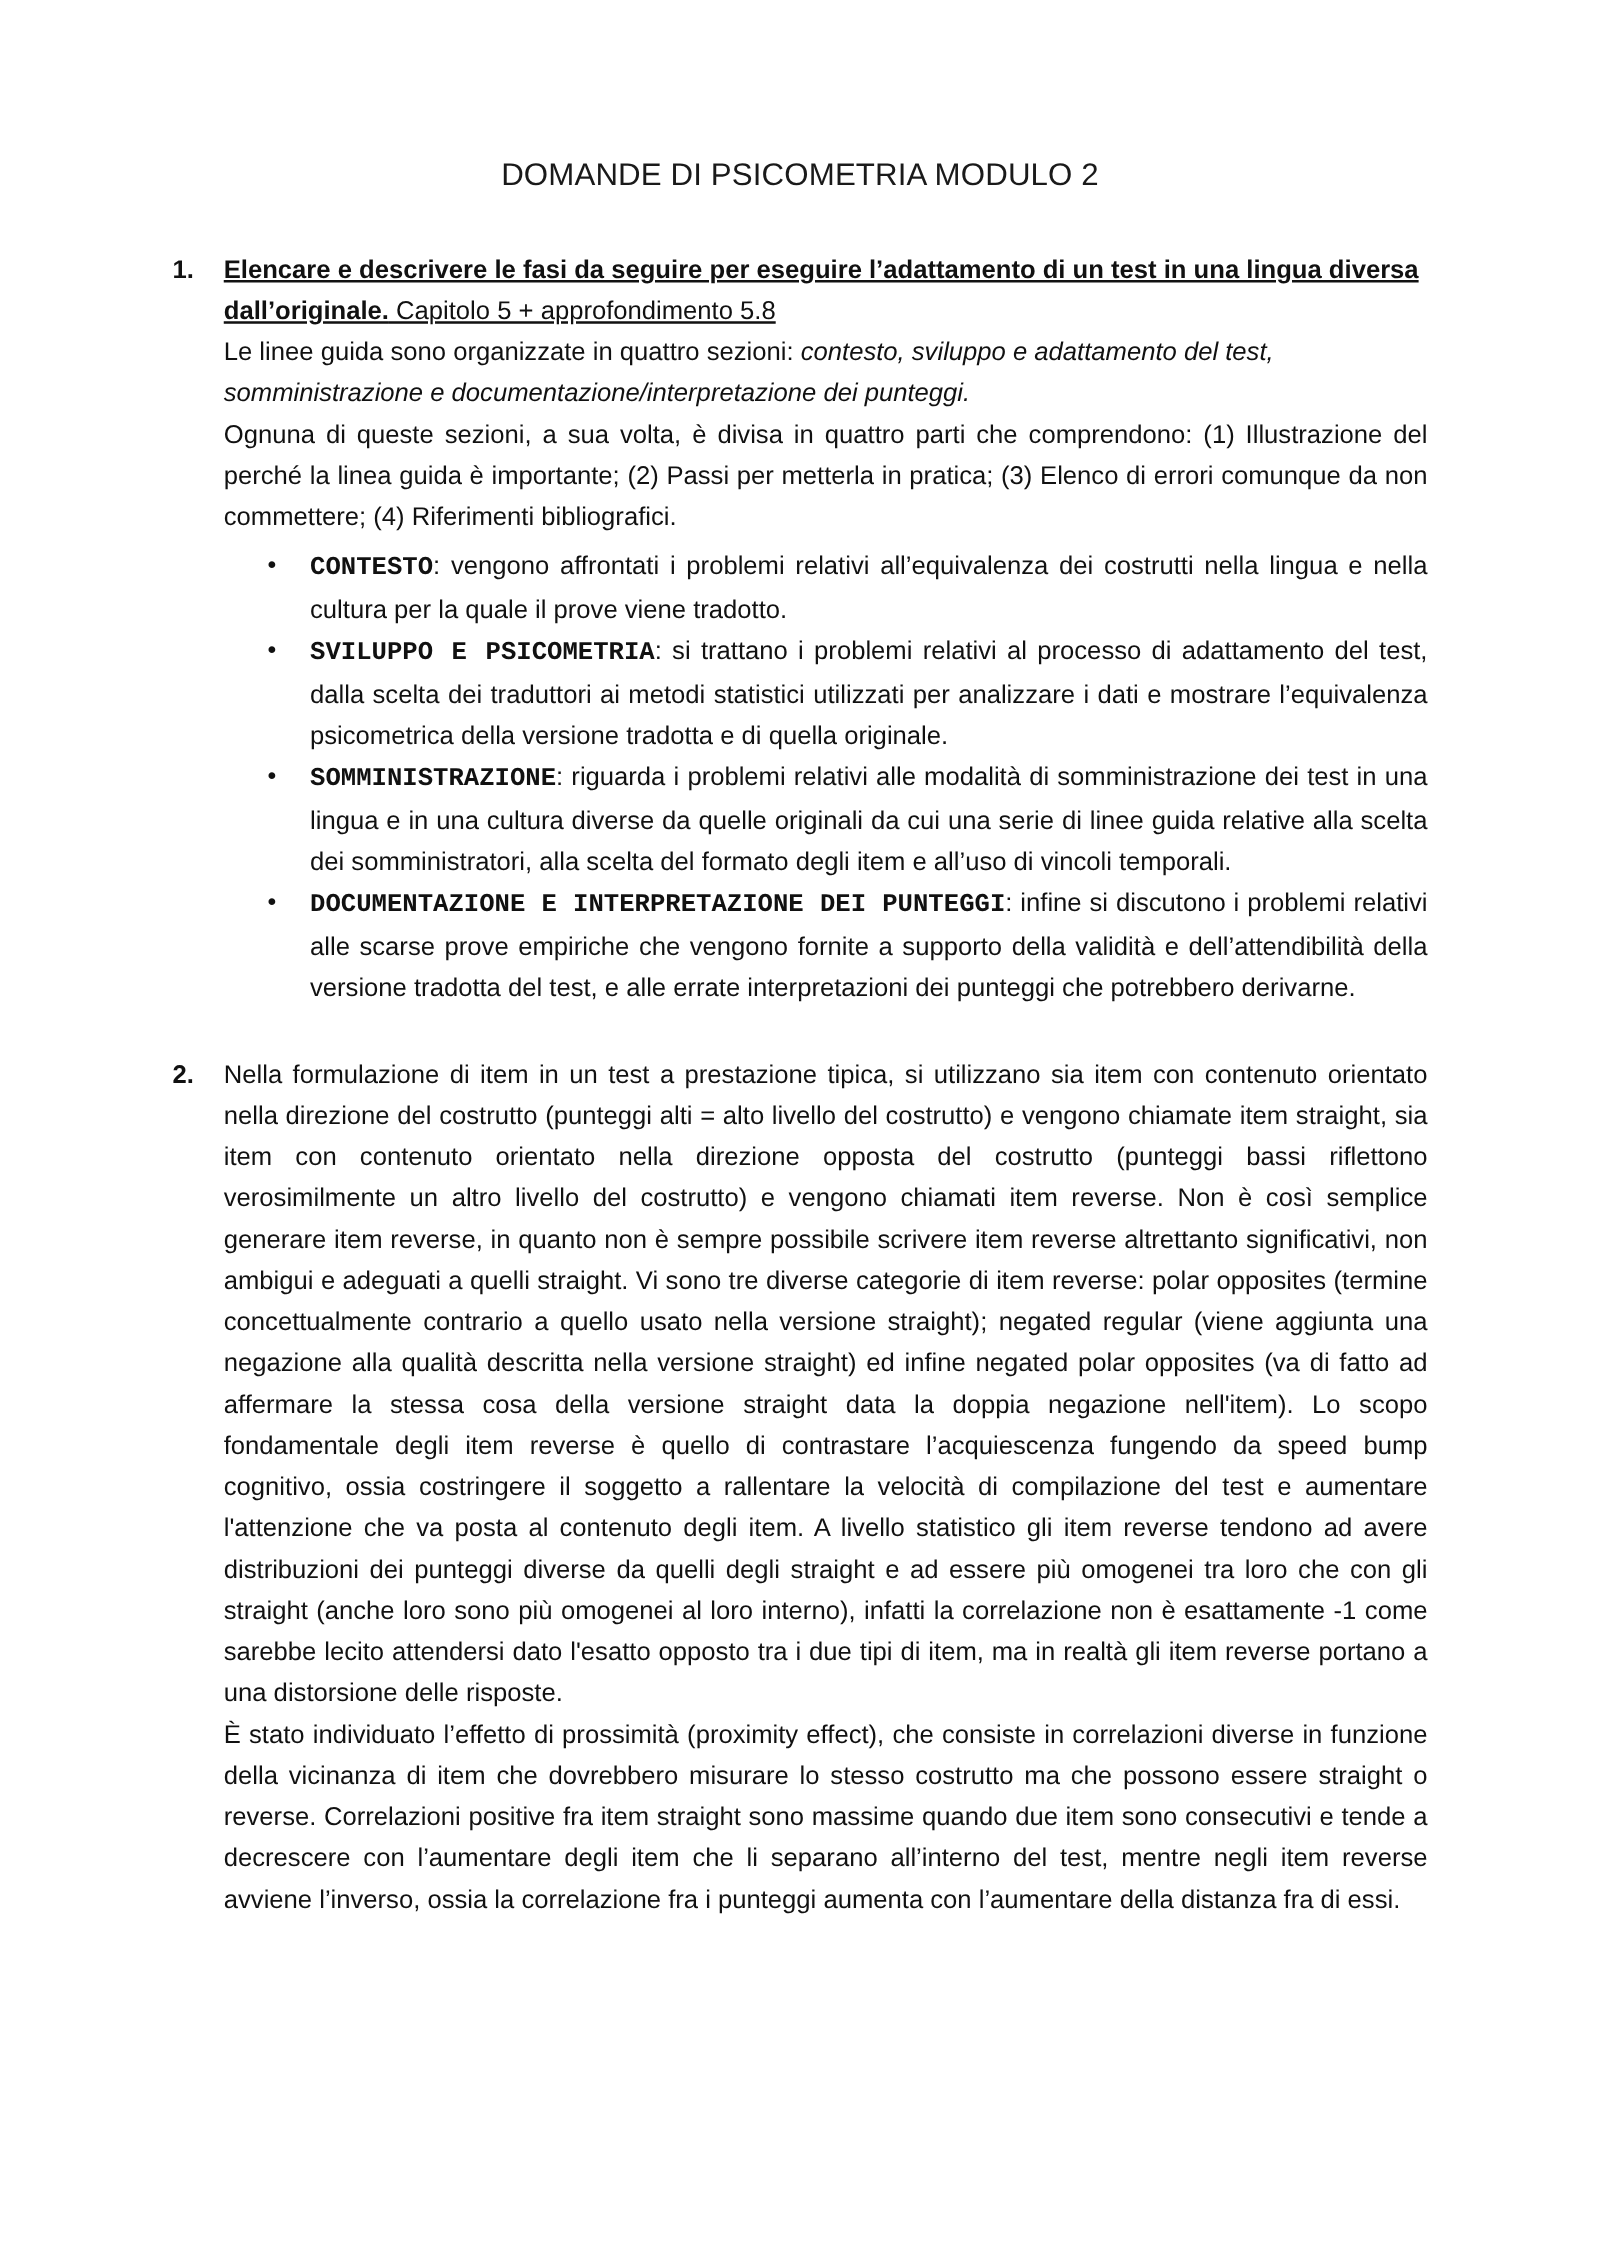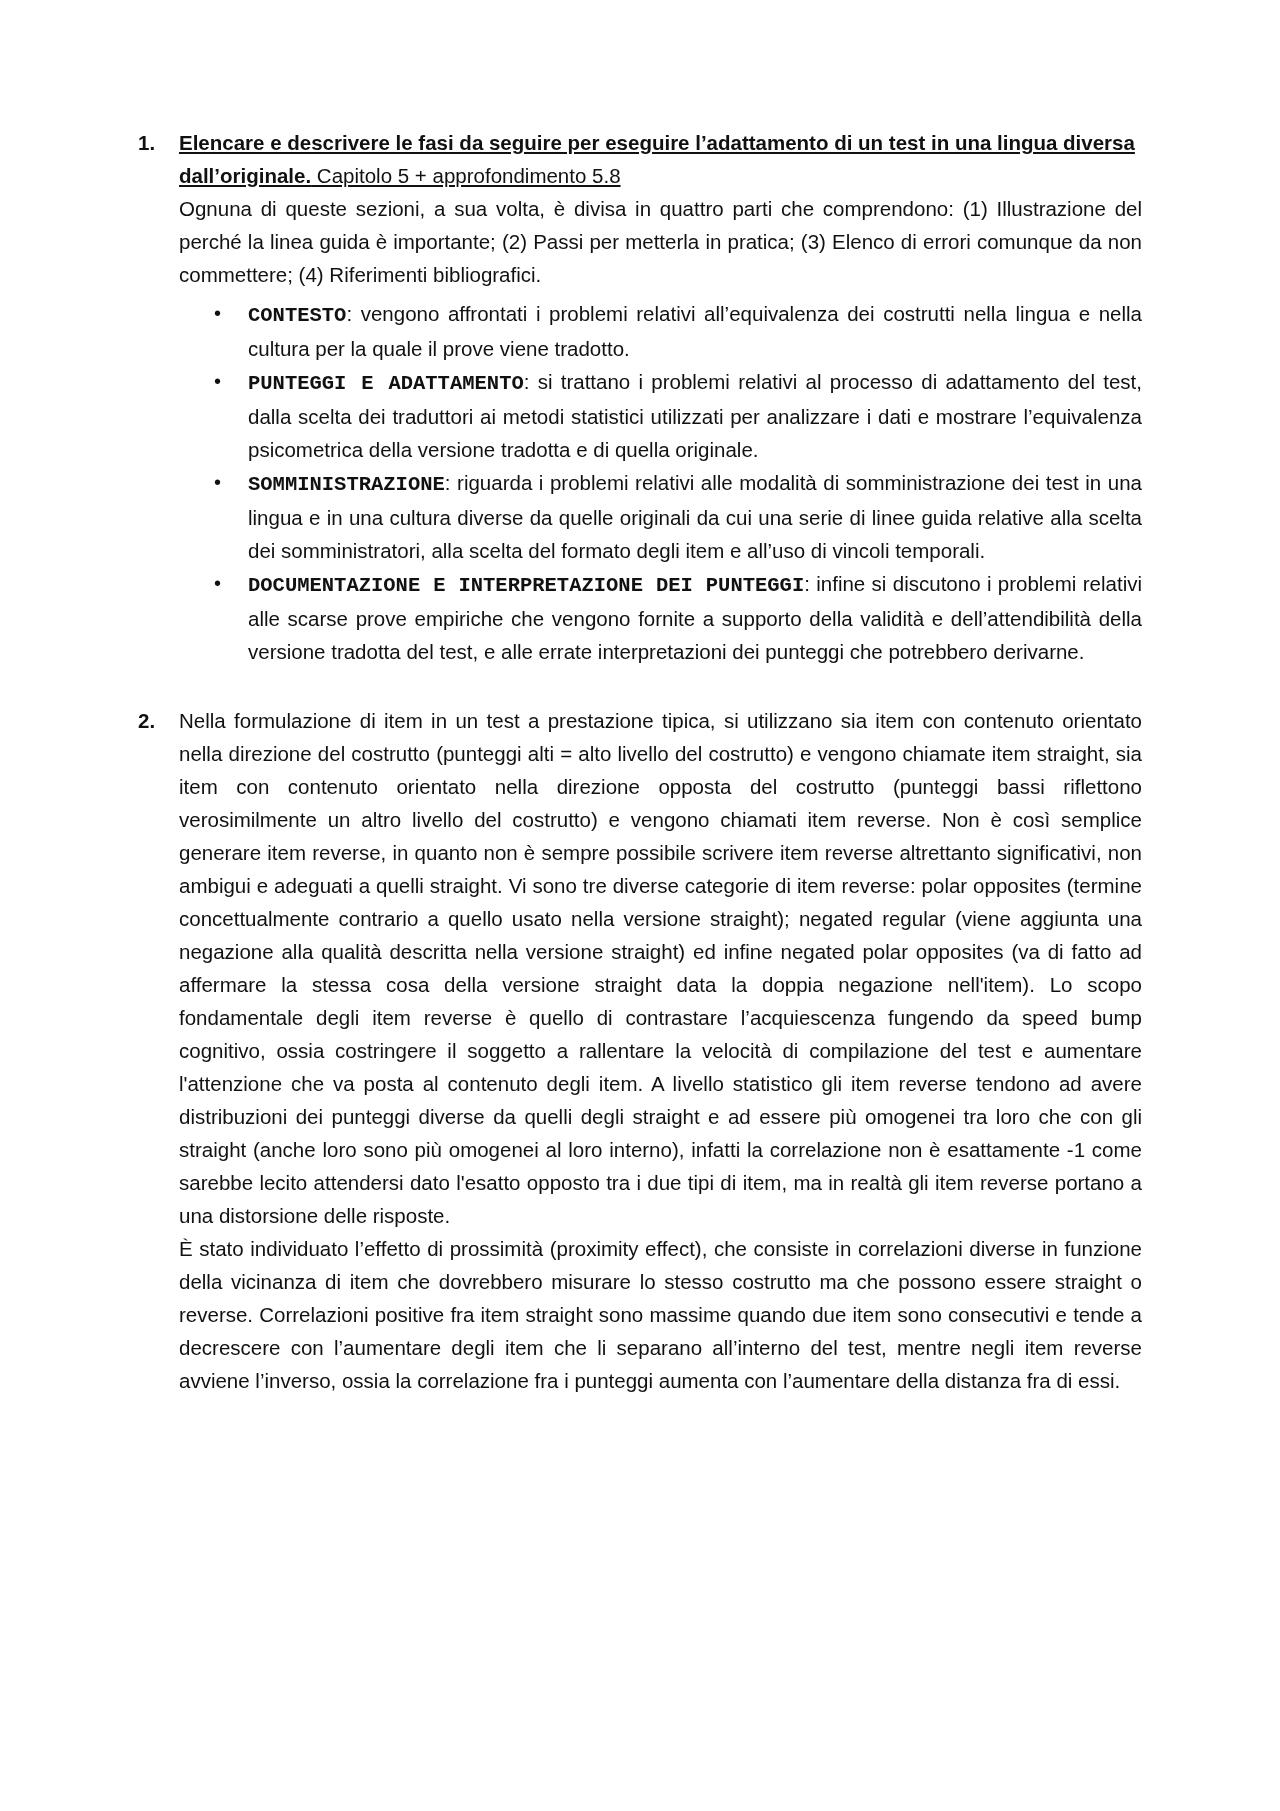--- a/index.html
+++ b/index.html
@@ -88,41 +88,45 @@
     font-size: 20px;
     line-height: 33px;
   }
   ul.bullets > li b { font-weight: bold; font-family: Liberation Mono, monospace; }
 </style>
 </head>
 <body>
 
 <div class="page">
 
+  <h1 class="doc-title">DOMANDE DI PSICOMETRIA MODULO 2</h1>
 
   <ol class="questions">
 
     <li class="question">
       <span class="q-num">1.</span>
 
       <p class="q-head">
         <b>Elencare e descrivere le fasi da seguire per eseguire l’adattamento di un test in una lingua diversa dall’originale.</b><span> Capitolo 5 + approfondimento 5.8</span>
       </p>
 
+      <p class="para left">
+        <span>Le linee guida sono organizzate in quattro sezioni: </span><i>contesto, sviluppo e adattamento del test, somministrazione e documentazione/interpretazione dei punteggi.</i>
+      </p>
 
       <p class="para">
         <span>Ognuna di queste sezioni, a sua volta, è divisa in quattro parti che comprendono: (1) Illustrazione del perché la linea guida è importante; (2) Passi per metterla in pratica; (3) Elenco di errori comunque da non commettere; (4) Riferimenti bibliografici.</span>
       </p>
 
       <ul class="bullets">
         <li>
           <span class="dot">•</span><b>CONTESTO</b><span>: vengono affrontati i problemi relativi all’equivalenza dei costrutti nella lingua e nella cultura per la quale il prove viene tradotto.</span>
         </li>
         <li>
-          <span class="dot">•</span><b>PUNTEGGI E ADATTAMENTO</b><span>: si trattano i problemi relativi al processo di adattamento del test, dalla scelta dei traduttori ai metodi statistici utilizzati per analizzare i dati e mostrare l’equivalenza psicometrica della versione tradotta e di quella originale.</span>
+          <span class="dot">•</span><b>SVILUPPO E PSICOMETRIA</b><span>: si trattano i problemi relativi al processo di adattamento del test, dalla scelta dei traduttori ai metodi statistici utilizzati per analizzare i dati e mostrare l’equivalenza psicometrica della versione tradotta e di quella originale.</span>
         </li>
         <li>
           <span class="dot">•</span><b>SOMMINISTRAZIONE</b><span>: riguarda i problemi relativi alle modalità di somministrazione dei test in una lingua e in una cultura diverse da quelle originali da cui una serie di linee guida relative alla scelta dei somministratori, alla scelta del formato degli item e all’uso di vincoli temporali.</span>
         </li>
         <li>
           <span class="dot">•</span><b>DOCUMENTAZIONE E INTERPRETAZIONE DEI PUNTEGGI</b><span>: infine si discutono i problemi relativi alle scarse prove empiriche che vengono fornite a supporto della validità e dell’attendibilità della versione tradotta del test, e alle errate interpretazioni dei punteggi che potrebbero derivarne.</span>
         </li>
       </ul>
     </li>
 

